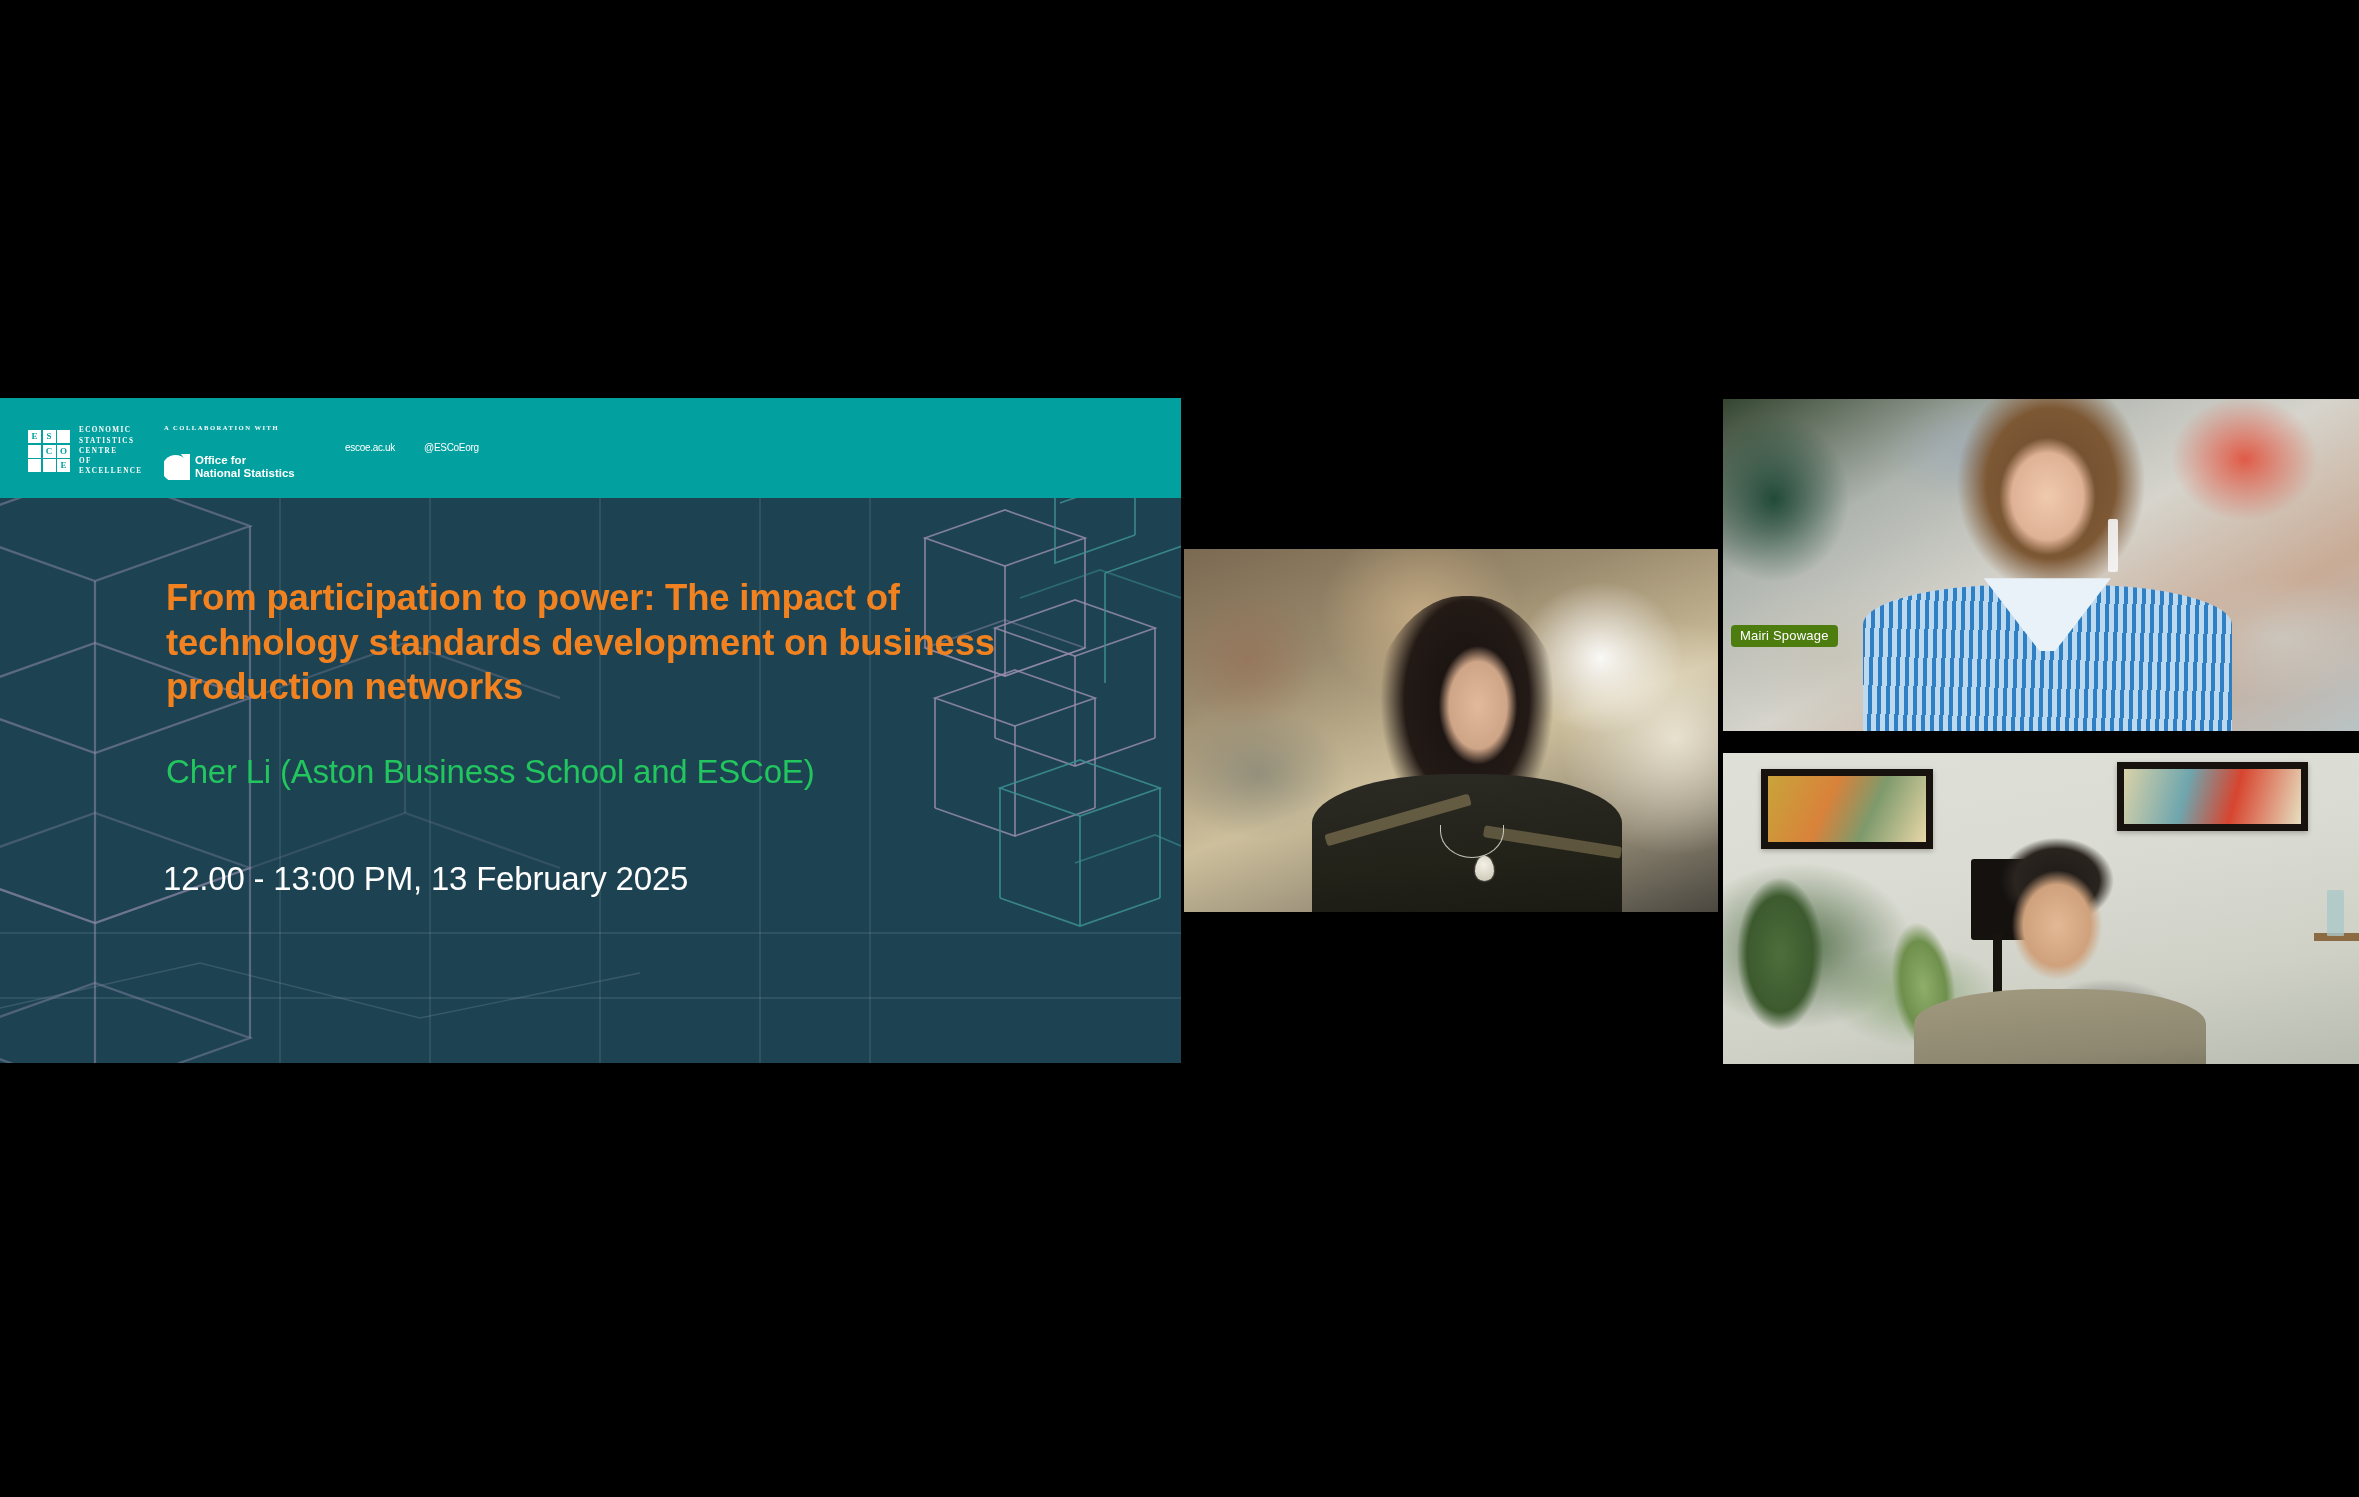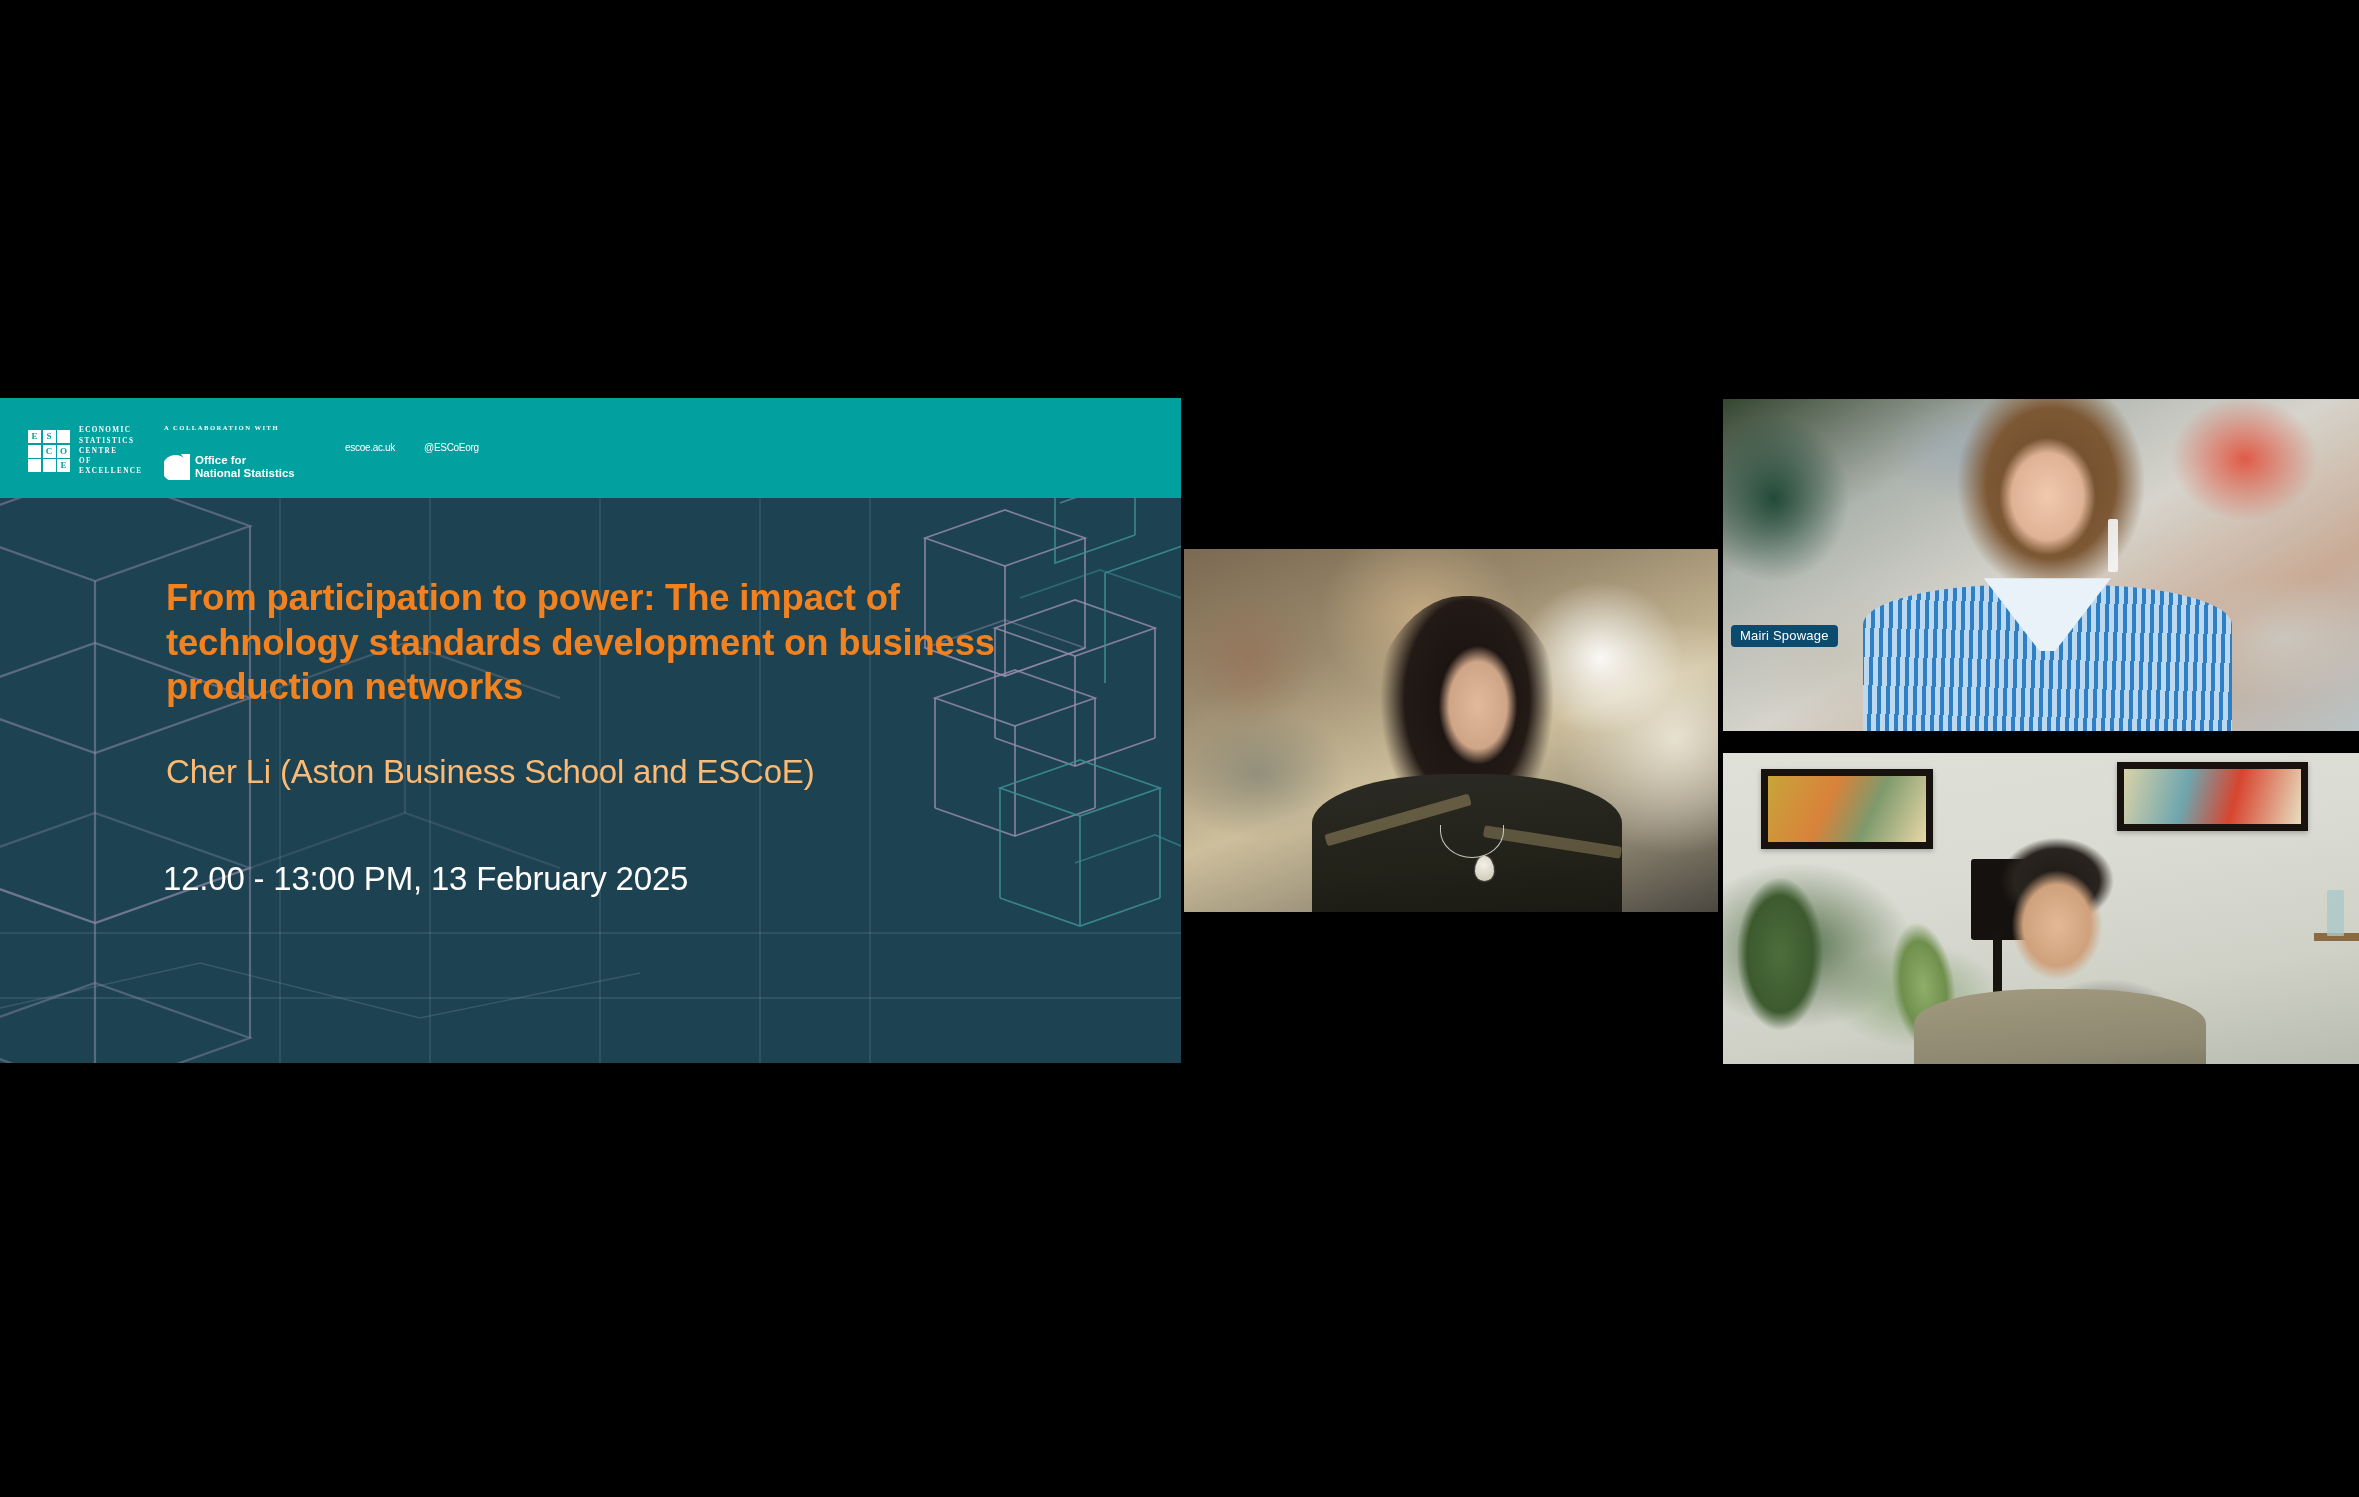--- a/index.html
+++ b/index.html
@@ -82,21 +82,21 @@
 
   
   #slide-body { position:absolute; left:0; top:0; width:100%; height:100%; z-index:3; }
   #slide-title {
     position:absolute; left:166px; top:178px; width:880px;
     color:#f2821f; font-weight:bold; font-size:36.5px; line-height:1.22;
     letter-spacing:-0.2px;
   }
   #slide-speaker {
     position:absolute; left:166px; top:355px; width:900px;
-    color:#fdba74; font-size:33px; letter-spacing:-0.2px; font-weight:400;
+    color:#22c55e; font-size:33px; letter-spacing:-0.2px; font-weight:400;
   }
   #slide-time {
     position:absolute; left:163px; top:462px; width:900px;
     color:#fff; font-size:33px; letter-spacing:-0.2px; font-weight:400;
   }
   #slide-footer {
     position:absolute; left:166px; top:565px; width:900px;
     font-size:23px; font-weight:bold; letter-spacing:0.3px; white-space:nowrap;
   }
   #slide-footer .strong { color:#ffffff; }
@@ -188,21 +188,21 @@
   #m-collar {
     position:absolute; left:41%; top:54%; width:20%; height:22%;
     background:#e9f2f8; clip-path:polygon(0 0, 100% 0, 56% 100%, 44% 100%);
   }
   #m-earbud {
     position:absolute; left:60.5%; top:36%; width:1.6%; height:16%;
     background:rgba(245,245,245,.9); border-radius:2px;
   }
   #name-badge {
     position:absolute; left:8px; top:226px; z-index:6;
-    background:#0c4a6e; color:#fff;
+    background:#4d7c0f; color:#fff;
     font-size:13px; padding:3px 9px 4px; border-radius:4px;
     white-space:nowrap; letter-spacing:.2px;
   }
 
   
   #v-br {
     background:
       radial-gradient(ellipse 24% 36% at 12% 62%, rgba(64,96,54,.85), rgba(64,96,54,0) 74%),
       radial-gradient(ellipse 18% 22% at 30% 78%, rgba(118,152,96,.7), rgba(118,152,96,0) 76%),
       linear-gradient(170deg,#dfe0d8 0%,#dadbd2 40%,#cfd1c7 72%,#b9bcb1 100%);

